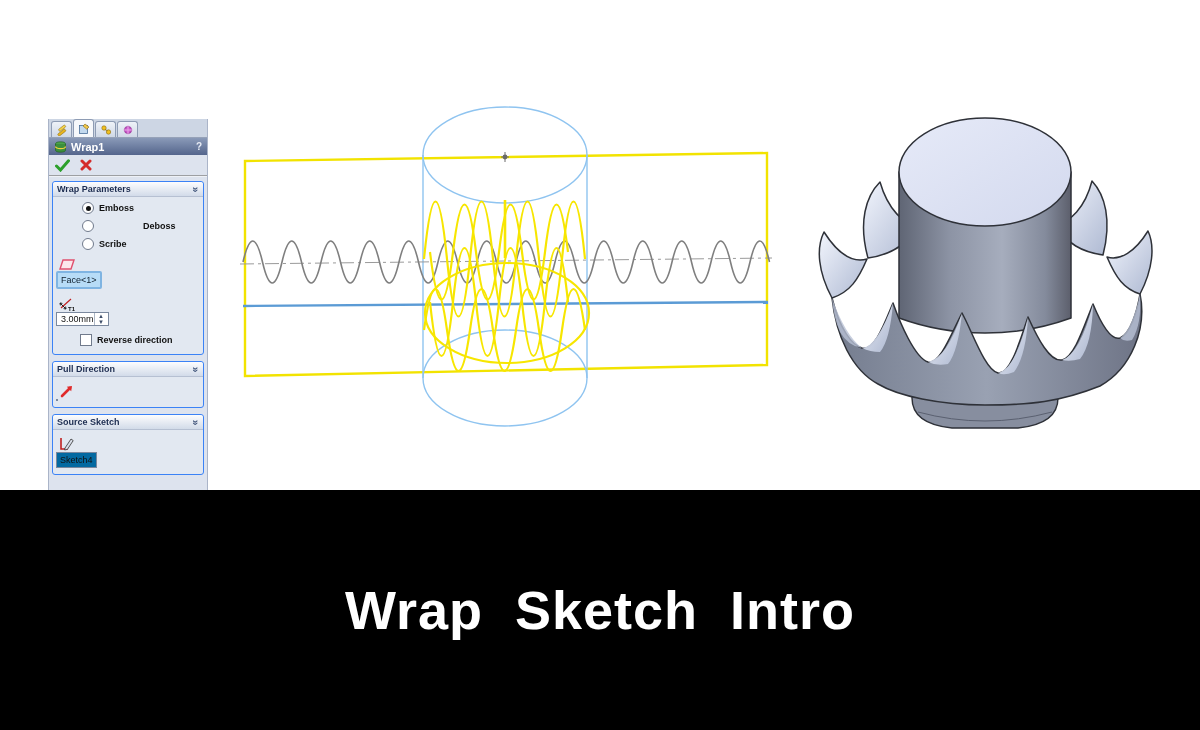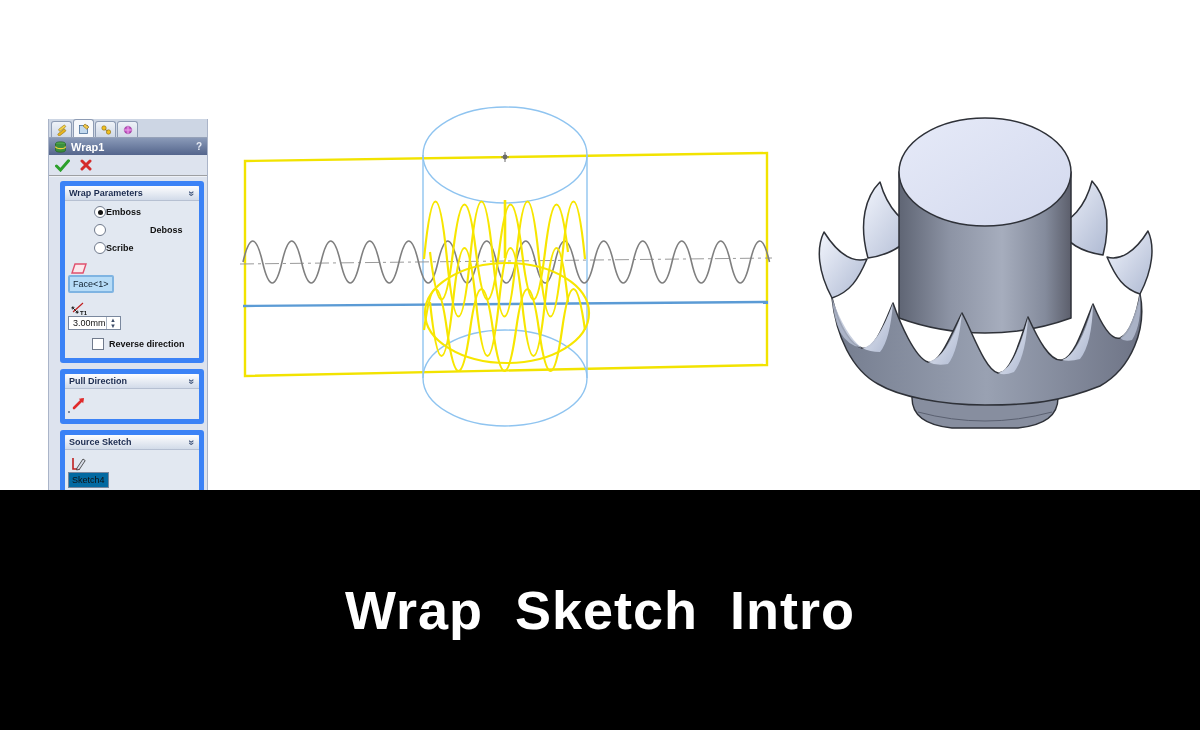--- a/index.html
+++ b/index.html
@@ -15,28 +15,28 @@
       border-bottom:1px solid #96a2b8;padding-left:2px;gap:1px;}
   .pm-tab{width:19px;height:15px;display:flex;align-items:center;justify-content:center;
       background:linear-gradient(#eef2f8,#cfd8e6);border:1px solid #8e9cb4;border-bottom:none;
       border-radius:3px 3px 0 0;}
   .pm-tab.active{background:#f6f8fb;height:17px;}
   .pm-title{height:17px;display:flex;align-items:center;gap:4px;padding:0 5px;
       background:linear-gradient(#8a9ab8,#54658c);color:#fff;font-weight:bold;font-size:11px;}
   .pm-title .help{margin-left:auto;font-weight:bold;color:#e8ecf5;font-size:10px;cursor:default;}
   .pm-actions{height:20px;display:flex;align-items:center;gap:10px;padding:0 6px;
       border-bottom:2px groove #eef1f6;}
-  .sec{margin:4px 3px 6px 11px;border:5px solid #3b82f6;border-radius:3px;background:#e2e8f1;}
+  .sec{margin:4px 3px 6px 3px;border:1px solid #3b82f6;border-radius:3px;background:#e2e8f1;}
   .sec-h{height:14px;display:flex;align-items:center;padding:0 4px;
       background:linear-gradient(#fdfdfe,#d2dbe9);border-bottom:1px solid #b6c0d2;
       border-radius:3px 3px 0 0;font-weight:bold;color:#1c2c50;}
   .sec-h .chev{margin-left:auto;color:#45597e;font-size:10px;display:inline-block;
       transform:rotate(90deg);font-weight:bold;}
   .sec-b{padding:5px 3px 6px 3px;}
-  .radio-row{display:flex;align-items:center;margin:0 0 6px 26px;}
+  .radio-row{display:flex;align-items:center;gap:5px;margin:0 0 6px 26px;}
   .radio{width:10px;height:10px;border-radius:50%;background:#fff;border:1px solid #707a8c;
       position:relative;flex:0 0 auto;}
   .radio.checked::after{content:"";position:absolute;left:2.5px;top:2.5px;width:5px;height:5px;
       border-radius:50%;background:#111;}
   .row{display:flex;align-items:flex-start;gap:0;margin-top:6px;flex-direction:column;}
   .row .ic{width:22px;display:flex;justify-content:center;padding-top:2px;flex:0 0 auto;}
   .selbox{flex:1;height:34px;background:#b7dcf7;border:2px solid #7fb4e2;border-radius:2px;
       padding:2px 3px;color:#10202e;}
   .spin{flex:1;height:15px;background:#fff;border:1px solid #7a889e;display:flex;align-items:center;}
   .spin .val{flex:1;padding-left:4px;}

